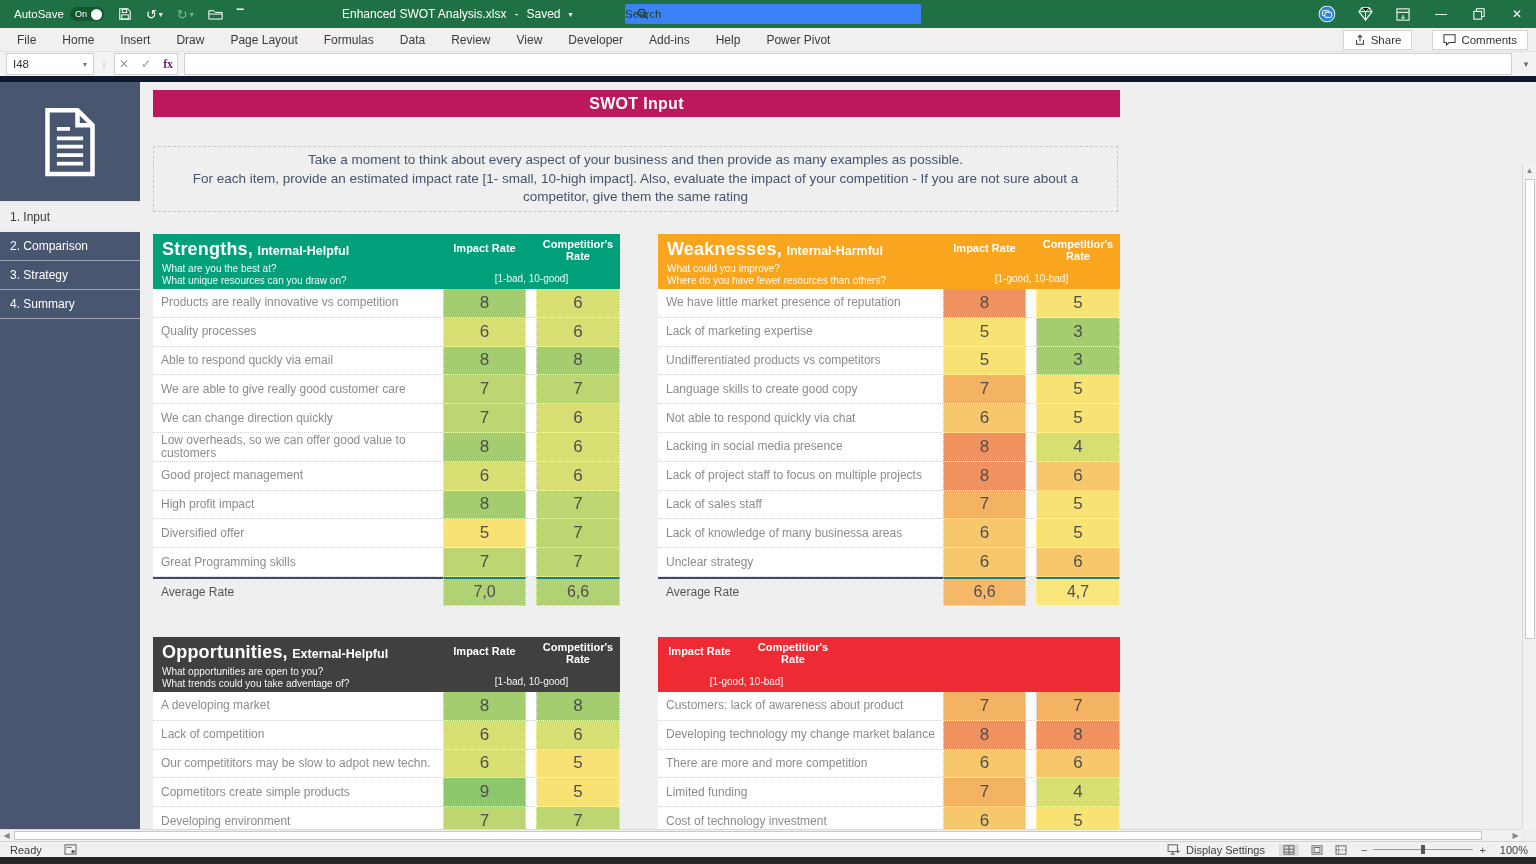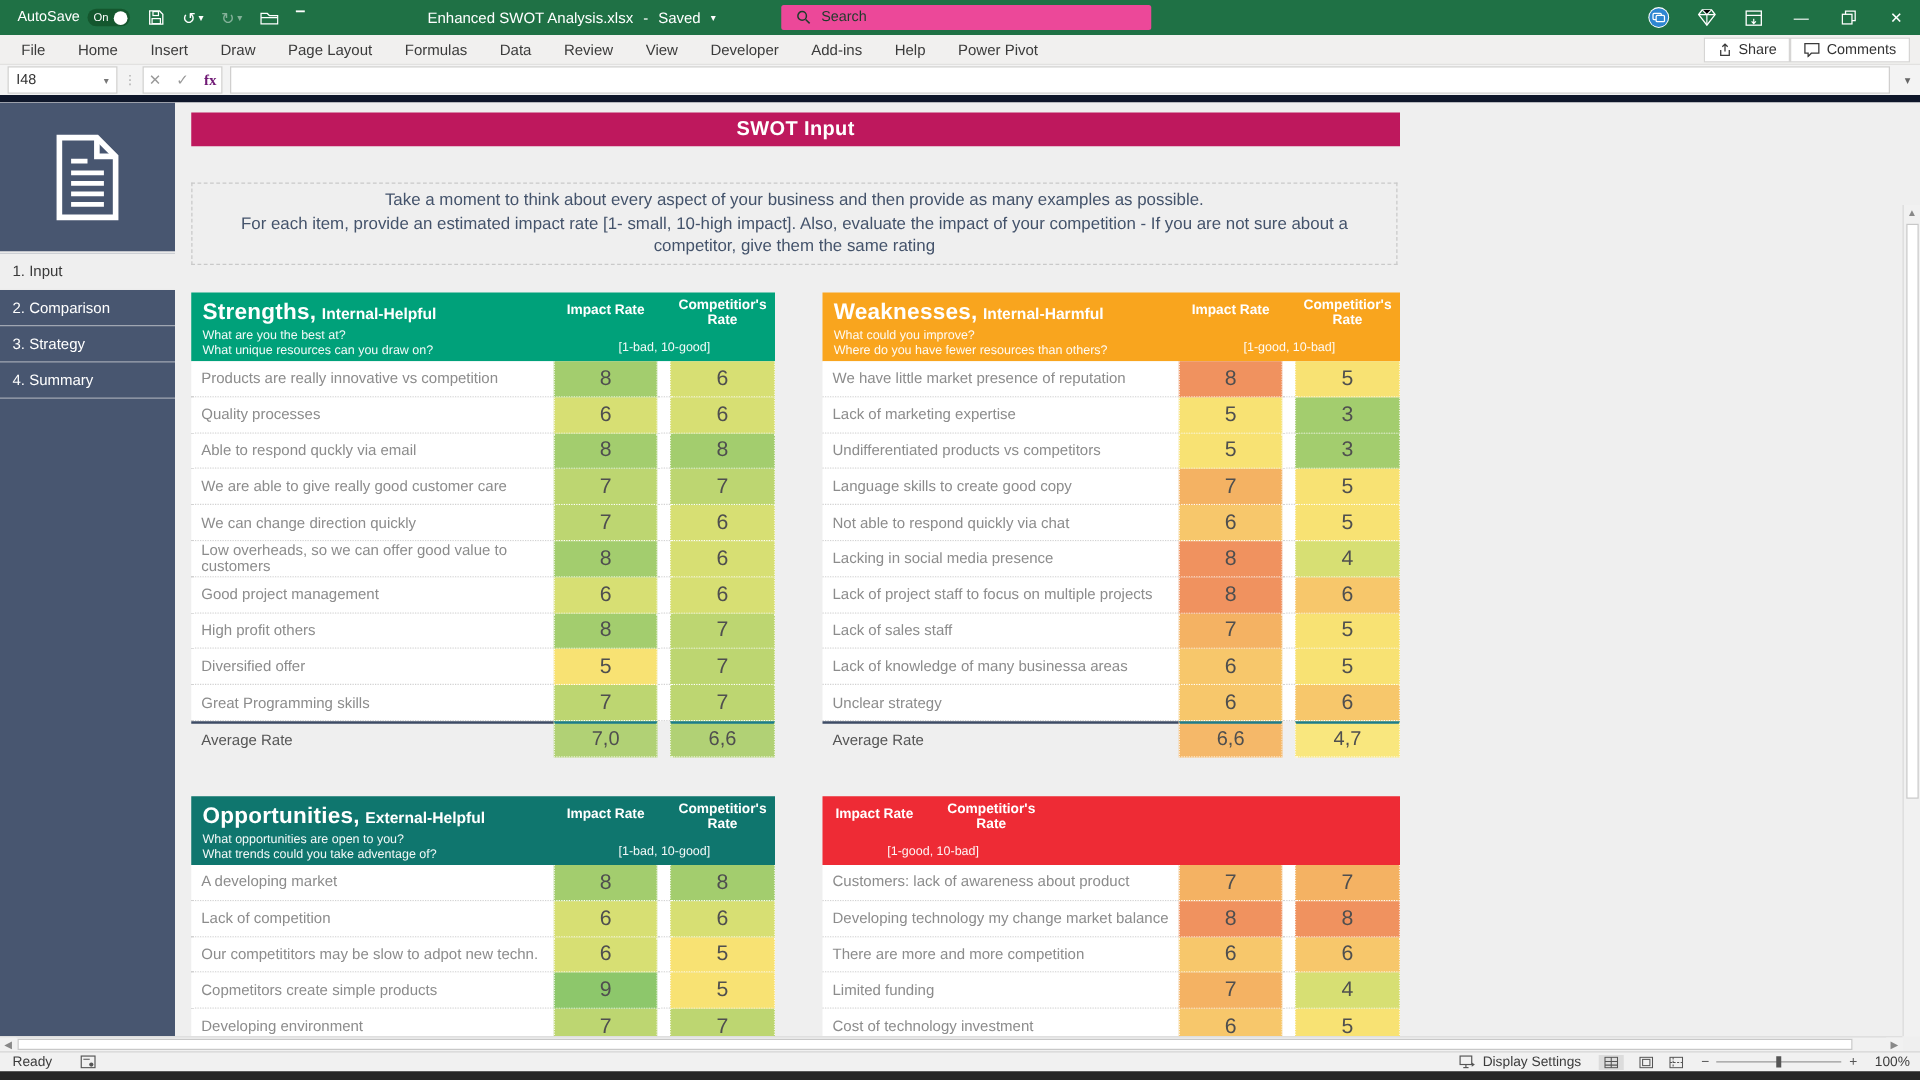--- a/index.html
+++ b/index.html
@@ -10,30 +10,30 @@
   .qat { display:flex; align-items:center; gap:14px; padding-left:14px; }
   .autosave { display:flex; align-items:center; gap:6px; font-size:11.5px; }
   .toggle { width:34px; height:14px; background:#14572e; border-radius:8px; position:relative; display:flex; align-items:center; }
   .toggle .on { color:#fff; font-size:9px; margin-left:5px; }
   .toggle .knob { position:absolute; right:2px; width:11px; height:11px; background:#fff; border-radius:50%; }
   .qat-ico { font-size:13px; color:#fff; display:flex; align-items:center; gap:2px; }
   .qat-ico .dd { font-size:8px; }
   .dim { opacity:.45; }
   .doc-title { position:absolute; left:0; right:0; top:0; height:28px; display:flex; align-items:center; justify-content:flex-start; pointer-events:none; }
   .doc-title-inner { margin-left:342px; font-size:12px; display:flex; gap:8px; align-items:center; }
-  .searchbox { position:absolute; left:625px; top:4px; width:296px; height:20px; background:#ec4899; border-radius:2px; display:flex; align-items:center; gap:8px; padding-left:32px; font-size:11.5px; color:#1d3c2b; }
+  .searchbox { position:absolute; left:625px; top:4px; width:296px; height:20px; background:#3b82f6; border-radius:2px; display:flex; align-items:center; gap:8px; font-size:11.5px; color:#1d3c2b; }
   .searchbox svg { position:absolute; left:12px; }
   .tb-right { position:absolute; right:0; top:0; height:28px; display:flex; align-items:center; gap:0; }
   .tb-btn { width:38px; height:28px; display:flex; align-items:center; justify-content:center; font-size:12px; color:#fff; }
 
   
   .ribbon { position:absolute; left:0; top:28px; width:1536px; height:24px; background:#f1f0ef; border-bottom:1px solid #e2e1e0; display:flex; align-items:center; }
   .rtabs { display:flex; align-items:center; height:100%; padding-left:4px; }
   .rtab { font-size:12px; color:#3b3b3b; padding:0 13px; height:100%; display:flex; align-items:center; cursor:default; }
-  .ribbon-right { position:absolute; right:8px; top:2px; display:flex; gap:0; }
+  .ribbon-right { position:absolute; right:8px; top:2px; display:flex; gap:20px; }
   .pill-btn { display:flex; align-items:center; gap:5px; background:#fff; border:1px solid #d6d5d4; padding:2px 10px; font-size:11.5px; color:#333; height:20px; }
 
   
   .fbar { position:absolute; left:0; top:52px; width:1536px; height:30px; background:#f3f3f3; border-bottom:6px solid #0f172a; display:flex; align-items:center; }
   .namebox { margin-left:6px; width:88px; height:22px; background:#fff; border:1px solid #d0cfce; display:flex; align-items:center; justify-content:space-between; padding:0 6px; font-size:11.5px; color:#333; }
   .namebox .dd { font-size:8px; color:#777; }
   .fdots { color:#aaa; font-size:10px; margin:0 5px; letter-spacing:0; }
   .fbtns { height:22px; background:#fff; border:1px solid #d0cfce; display:flex; align-items:center; padding:0 4px; gap:12px; font-size:12px; color:#999; }
   .fx { font-weight:bold; color:#701a75; font-family:"Liberation Serif", serif; }
   .finput { flex:1; height:22px; background:#fff; border:1px solid #d0cfce; margin-left:6px; margin-right:4px; font-size:11px; color:#333; display:flex; align-items:center; padding-left:6px; }
@@ -310,21 +310,21 @@
   </div>
 
   <div class="q-row">
     <div class="q-name">Good project management</div>
     <div class="cellnum q-impact" style="background: rgb(215, 223, 115);">6</div>
     <div class="q-gap"></div>
     <div class="cellnum q-comp" style="background: rgb(215, 223, 115);">6</div>
   </div>
 
   <div class="q-row">
-    <div class="q-name">High profit others</div>
+    <div class="q-name">High profit impact</div>
     <div class="cellnum q-impact" style="background: rgb(163, 205, 110);">8</div>
     <div class="q-gap"></div>
     <div class="cellnum q-comp" style="background: rgb(189, 214, 113);">7</div>
   </div>
 
   <div class="q-row">
     <div class="q-name">Diversified offer</div>
     <div class="cellnum q-impact" style="background: rgb(248, 226, 115);">5</div>
     <div class="q-gap"></div>
     <div class="cellnum q-comp" style="background: rgb(189, 214, 113);">7</div>
@@ -438,21 +438,21 @@
   <div class="q-avg">
     <div class="avg-label">Average Rate</div>
     <div class="cellnum q-impact" style="background: rgb(245, 184, 105);">6,6</div>
     <div class="avg-gap"></div>
     <div class="cellnum q-comp" style="background: rgb(249, 231, 126);">4,7</div>
   </div>
 </div>
   </div>
 
   <div class="quadrant" style="left: 13px; top: 555px; width: 467px;">
-    <div class="q-header" style="background: #0f766e;">
+    <div class="q-header" style="background: #404040;">
       <div class="q-left">
         <div><span class="q-title">Opportunities,</span> <span class="q-subtitle">External-Helpful</span></div>
         <div class="q-questions">
           <div>What opportunities are open to you?</div>
           <div>What trends could you take adventage of?</div>
         </div>
       </div>
       <div class="q-right">
         <div class="q-cols">
           <div class="q-col1">Impact Rate</div>

